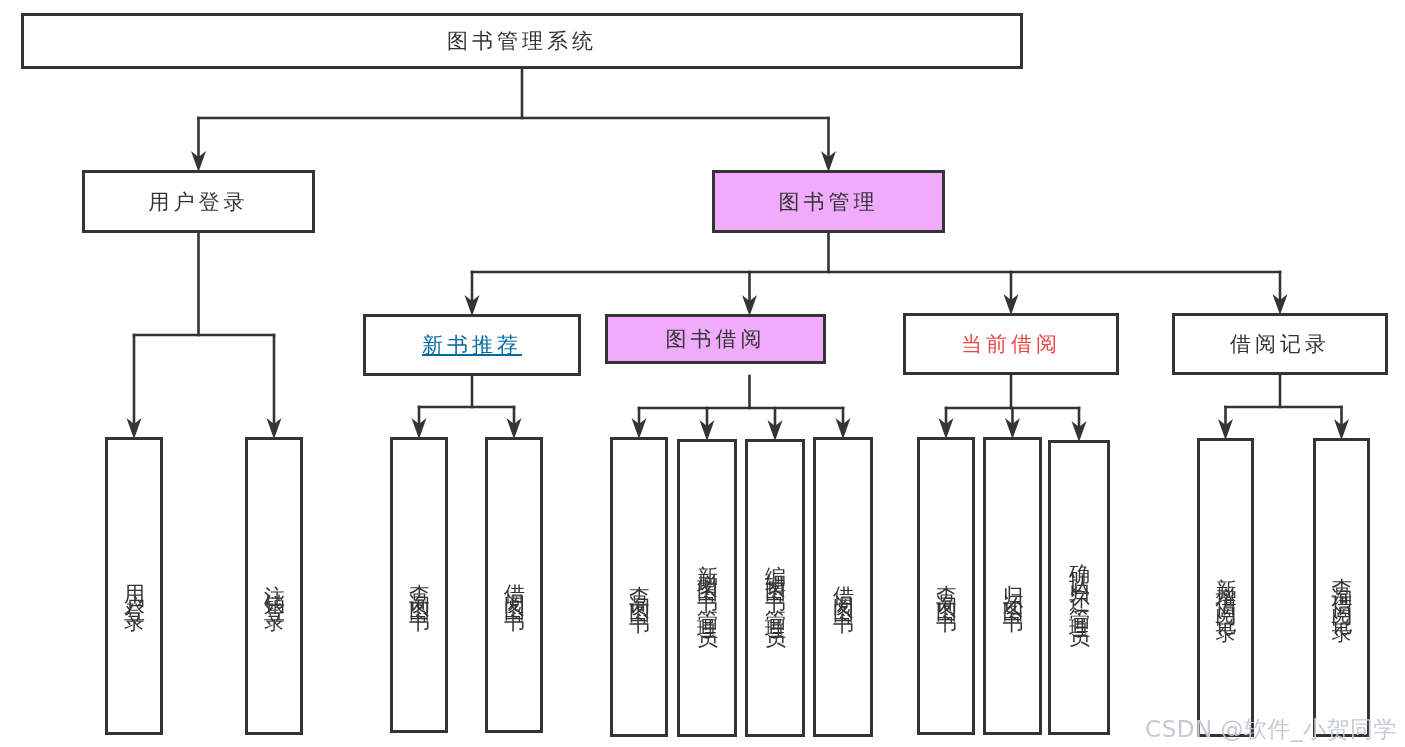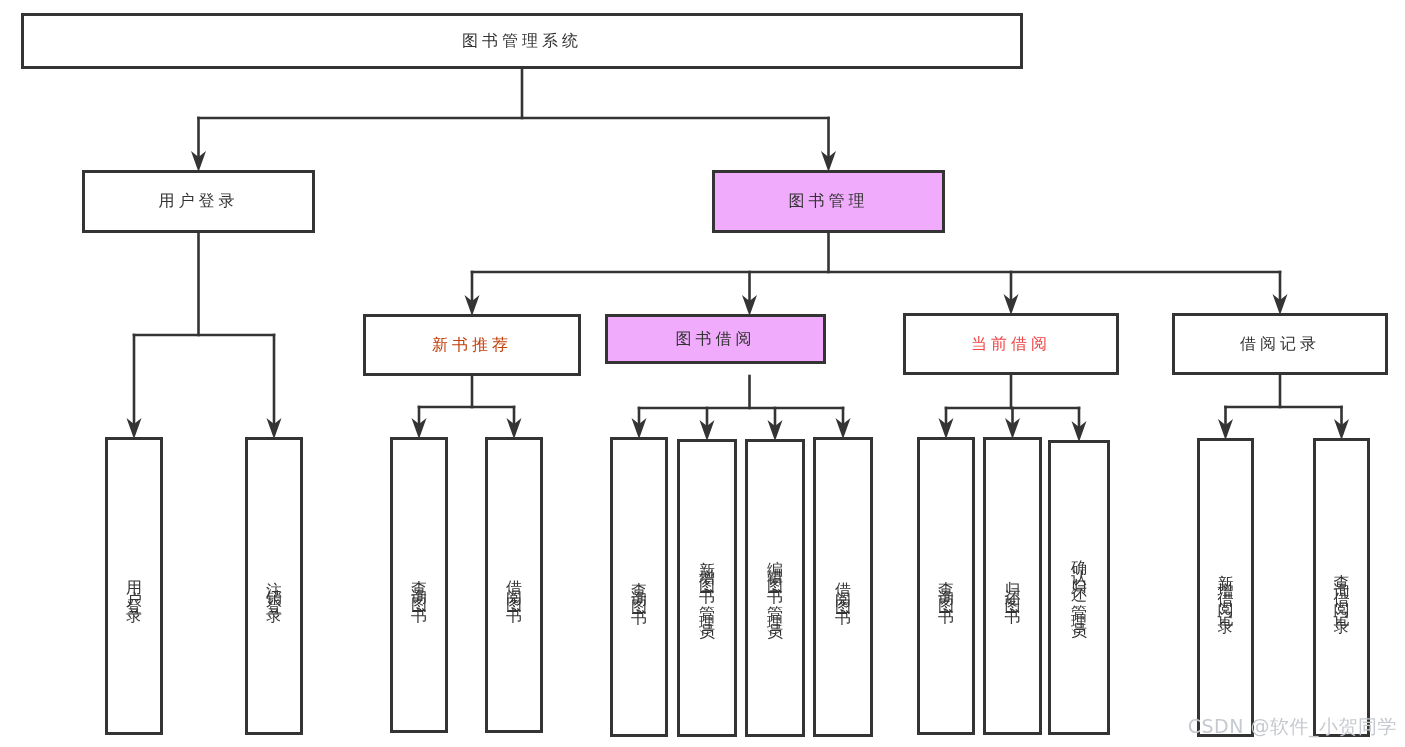--- a/index.html
+++ b/index.html
@@ -19,39 +19,39 @@
   }
   .node {
     position: absolute;
     box-sizing: border-box;
     border: 3px solid #353535;
     background: #ffffff;
     display: flex;
     align-items: center;
     justify-content: center;
     color: #333333;
-    font-size: 16px;
+    font-size: 21px;
     z-index: 2;
   }
   .node > span {
     letter-spacing: 4px;
     white-space: nowrap;
   }
   .node.vert > span {
     writing-mode: vertical-rl;
     text-orientation: mixed;
     letter-spacing: 9px;
     white-space: normal;
     line-height: 1;
   }
   .watermark {
     position: absolute;
     top: 714px;
     right: 8px;
-    font-size: 19px;
+    font-size: 23px;
     letter-spacing: 0.5px;
     color: #c6c9d0;
     z-index: 5;
     white-space: nowrap;
   }
 </style>
 </head>
 <body>
 
 <div class="canvas">
@@ -126,21 +126,21 @@
   <div id="nodes">
       <div class="node" style="left: 21px; top: 13px; width: 1002px; height: 56px; border-color: rgb(52, 52, 52); color: rgb(51, 51, 51); background: rgb(255, 255, 255);">
         <span>图书管理系统</span>
       </div>
       <div class="node" style="left: 82px; top: 170px; width: 233px; height: 63px; border-color: rgb(52, 52, 52); color: rgb(51, 51, 51); background: rgb(255, 255, 255);">
         <span>用户登录</span>
       </div>
       <div class="node" style="left: 712px; top: 170px; width: 233px; height: 63px; border-color: rgb(52, 52, 52); color: rgb(51, 51, 51); background: #f0abfc;">
         <span>图书管理</span>
       </div>
-      <div class="node" style="left: 363px; top: 314px; width: 218px; height: 62px; border-color: rgb(52, 52, 52); color: #c2410c; background: rgb(255, 255, 255);">
+      <div class="node" style="left: 363px; top: 314px; width: 218px; height: 62px; border-color: rgb(52, 52, 52); color: #0369a1; background: rgb(255, 255, 255); text-decoration: underline;">
         <span>新书推荐</span>
       </div>
       <div class="node" style="left: 605px; top: 314px; width: 221px; height: 50px; border-color: rgb(52, 52, 52); color: rgb(51, 51, 51); background: #f0abfc;">
         <span>图书借阅</span>
       </div>
       <div class="node" style="left: 903px; top: 313px; width: 216px; height: 62px; border-color: rgb(52, 52, 52); color: #ef4444; background: rgb(255, 255, 255);">
         <span>当前借阅</span>
       </div>
       <div class="node" style="left: 1172px; top: 313px; width: 216px; height: 62px; border-color: rgb(52, 52, 52); color: rgb(51, 51, 51); background: rgb(255, 255, 255);">
         <span>借阅记录</span>

